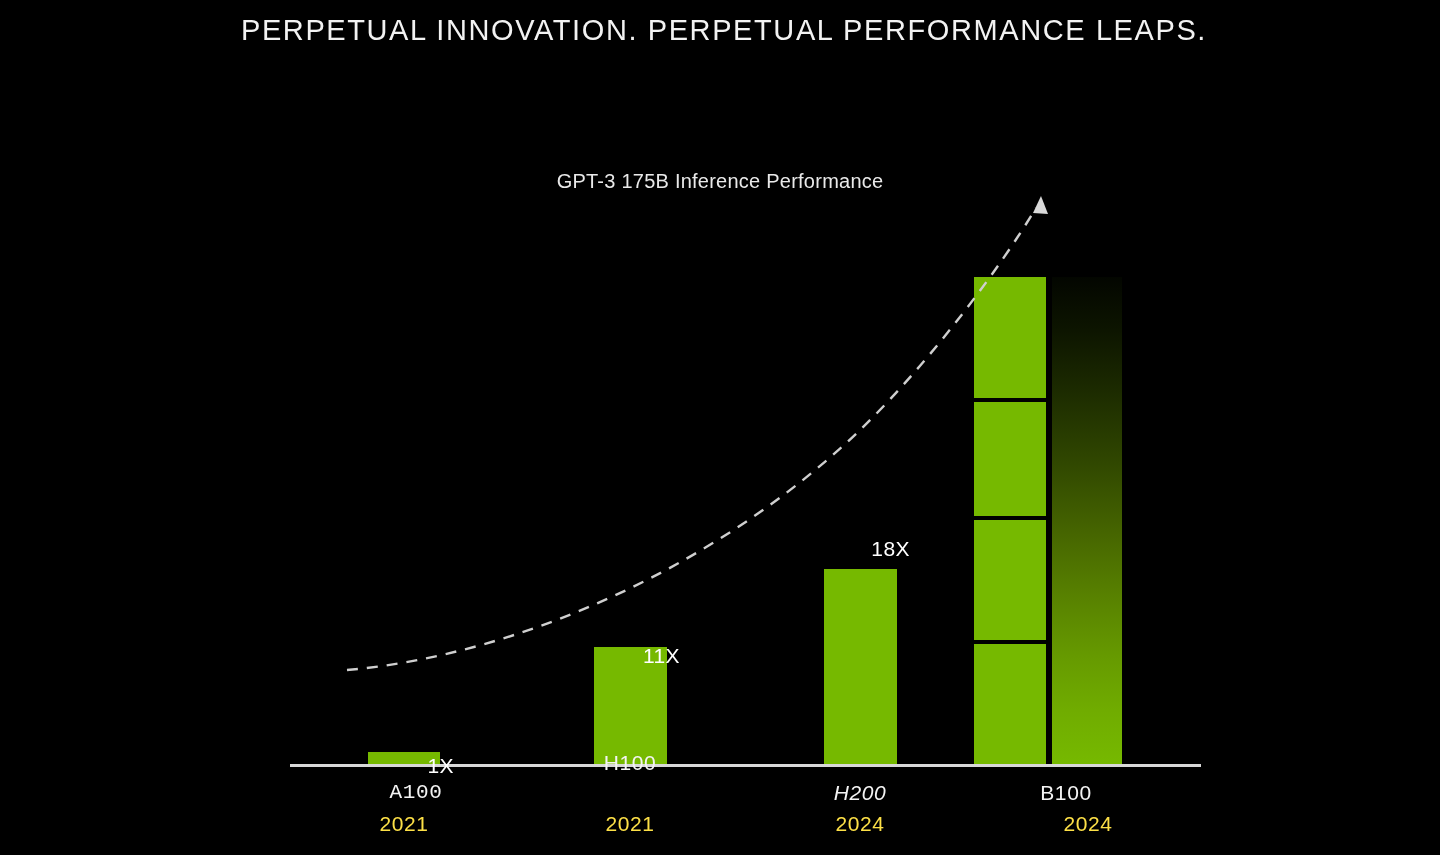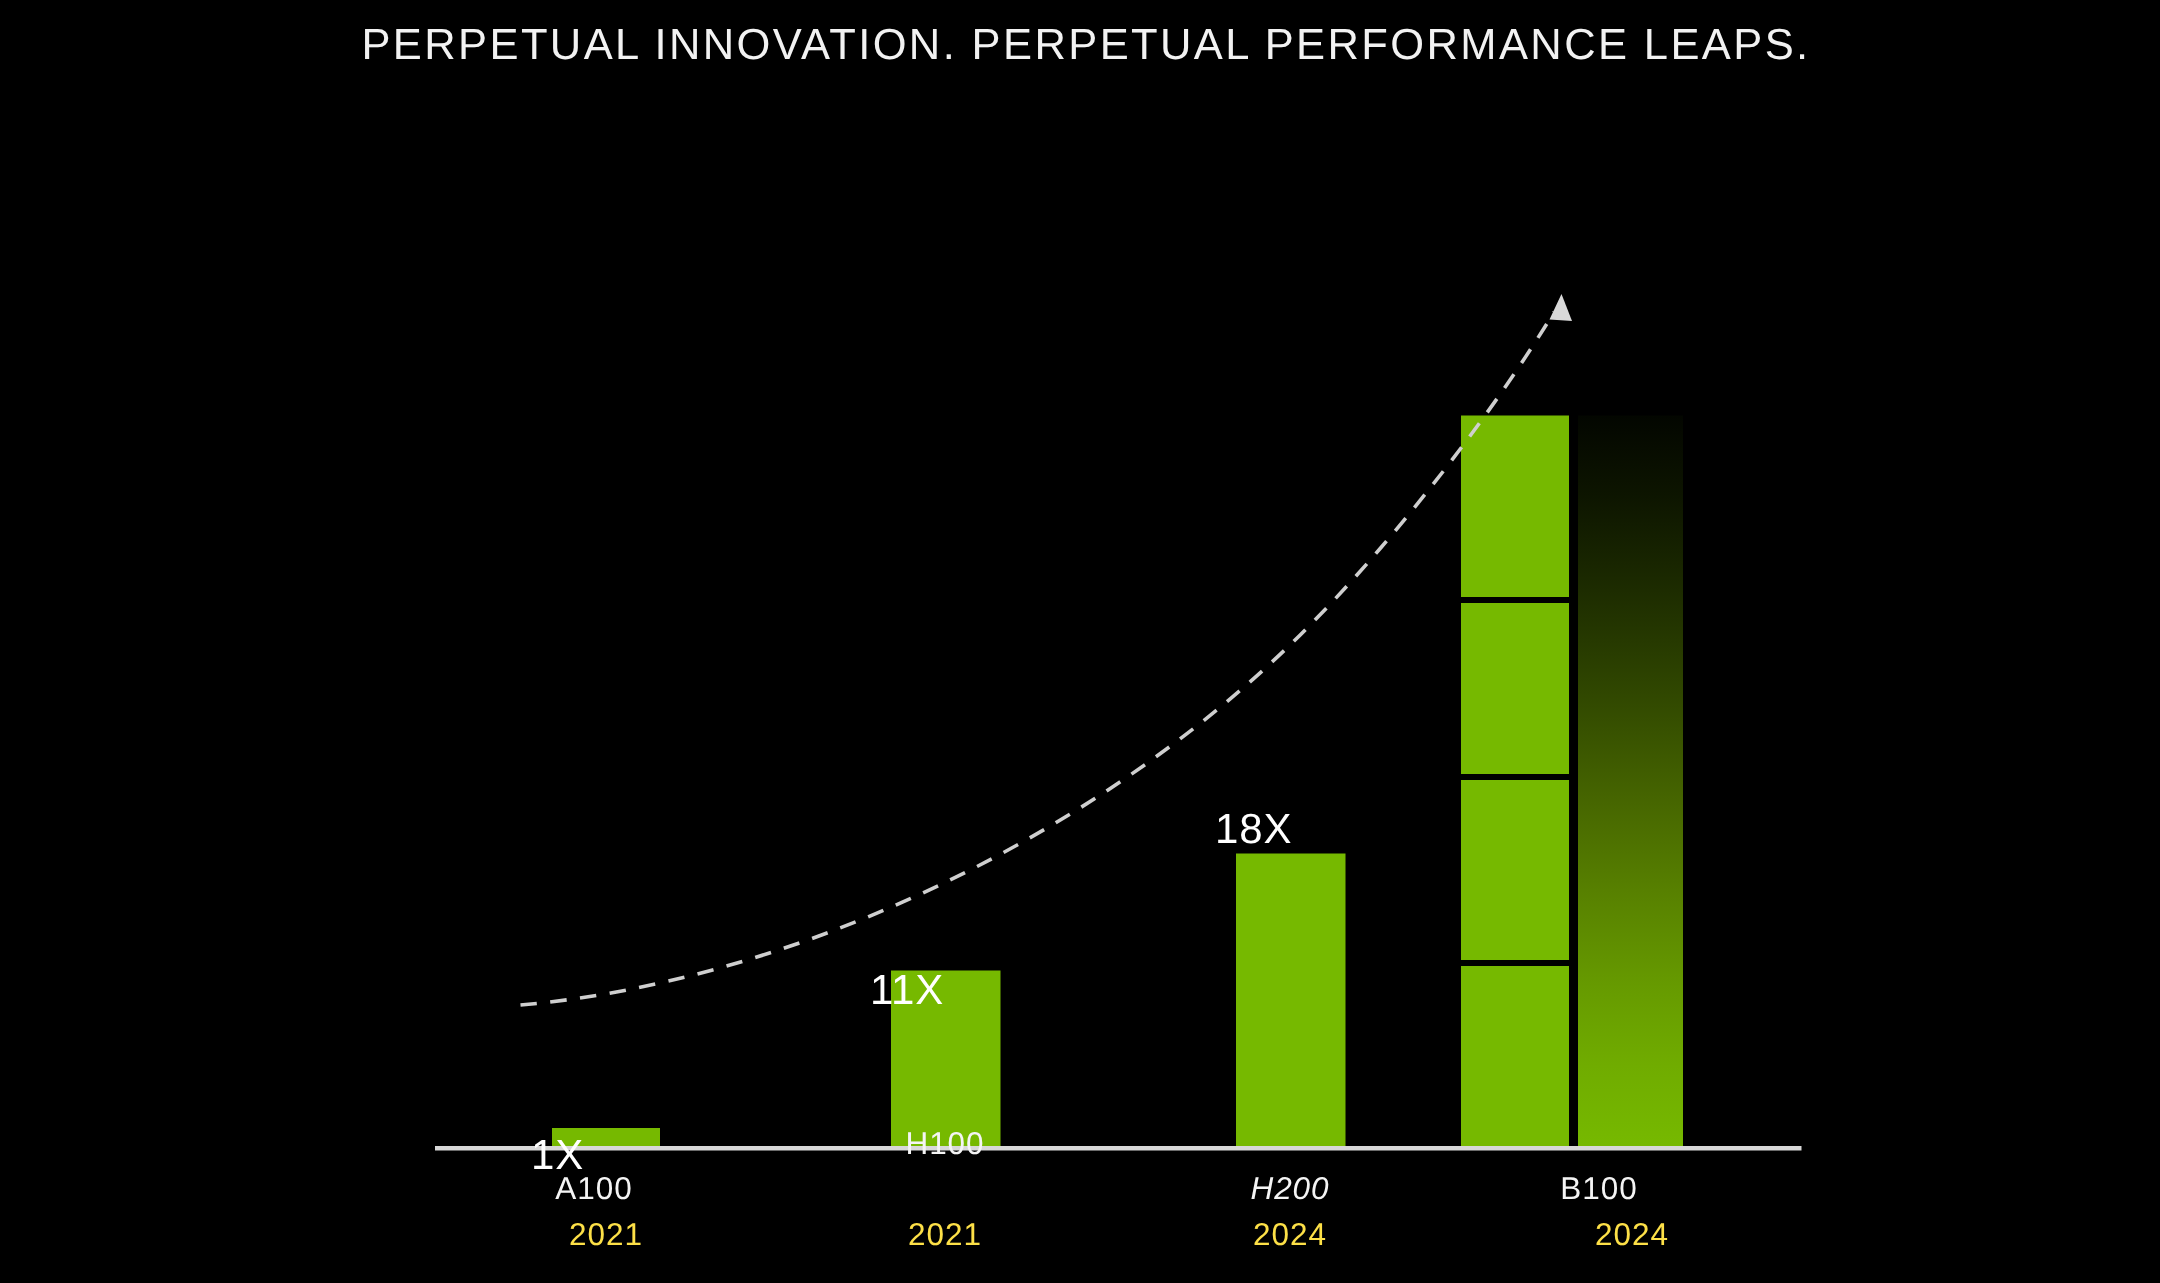--- a/index.html
+++ b/index.html
@@ -80,22 +80,22 @@
 
   .bar-glow {
     position: absolute;
     background: linear-gradient(to bottom, #030600 0%, #0d1500 11%, #1d2c00 24%,
                  #304700 38%, #456400 52%, #578000 65%, #669a00 78%, #70ac00 89%, #76b900 100%);
   }
 
   .value-label {
     position: absolute;
     color: #ffffff;
-    font-size: 28px;
-    text-align: left;
+    font-size: 21px;
+    text-align: right;
     letter-spacing: 0.02em;
   }
 
   .cat-label {
     position: absolute;
     color: #f4f4f4;
     font-size: 21px;
     text-align: center;
     letter-spacing: 0.03em;
   }
@@ -116,20 +116,21 @@
     pointer-events: none;
   }
 </style>
 </head>
 <body>
 
 <div id="slide">
 
   <div id="headline">PERPETUAL INNOVATION. PERPETUAL PERFORMANCE LEAPS.</div>
 
+  <div id="chart-title">GPT-3 175B Inference Performance</div>
 
   <div id="plot">
 
     <div id="axis-line"></div>
 
     <div class="bar" style="left:368px; top:752px; width:72px; height:12px;"></div>
 
     <div class="bar" style="left:594px; top:647px; width:73px; height:117px;"></div>
 
     <div class="bar" style="left:824px; top:569px; width:73px; height:195px;"></div>
@@ -144,21 +145,21 @@
 
     <svg id="trend-svg" viewBox="0 0 1440 855" xmlns="http://www.w3.org/2000/svg">
       <path d="M 347,670 C 520,655 720,565 860,430 C 930,362 1000,268 1036,208" fill="none" stroke="#cfcfcf" stroke-width="2.4" stroke-dasharray="11,9" stroke-linecap="butt"></path>
       <polygon points="1041,196 1048,214 1033,213" fill="#d9d9d9"></polygon>
     </svg>
 
     <div class="value-label" style="left:354px; top:731px; width:100px;margin-top:23px;">1X</div>
     <div class="value-label" style="left:580px; top:644px; width:100px;">11X</div>
     <div class="value-label" style="left:810px; top:537px; width:100px;">18X</div>
 
-    <div class="cat-label" style="left:326px; top:781px; width:140px;">A100</div>
+    <div class="cat-label" style="left:346px; top:781px; width:140px;font-family:Liberation Mono, monospace;">A100</div>
     <div class="cat-year" style="left:334px; top:812px; width:140px;">2021</div>
 
     <div class="cat-label" style="left:560px; top:751px; width:140px;">H100</div>
     <div class="cat-year" style="left:560px; top:812px; width:140px;">2021</div>
 
     <div class="cat-label" style="left:790px; top:781px; width:140px;font-style:italic;">H200</div>
     <div class="cat-year" style="left:790px; top:812px; width:140px;">2024</div>
 
     <div class="cat-label" style="left:996px; top:781px; width:140px;">B100</div>
     <div class="cat-year" style="left:1018px; top:812px; width:140px;">2024</div>

